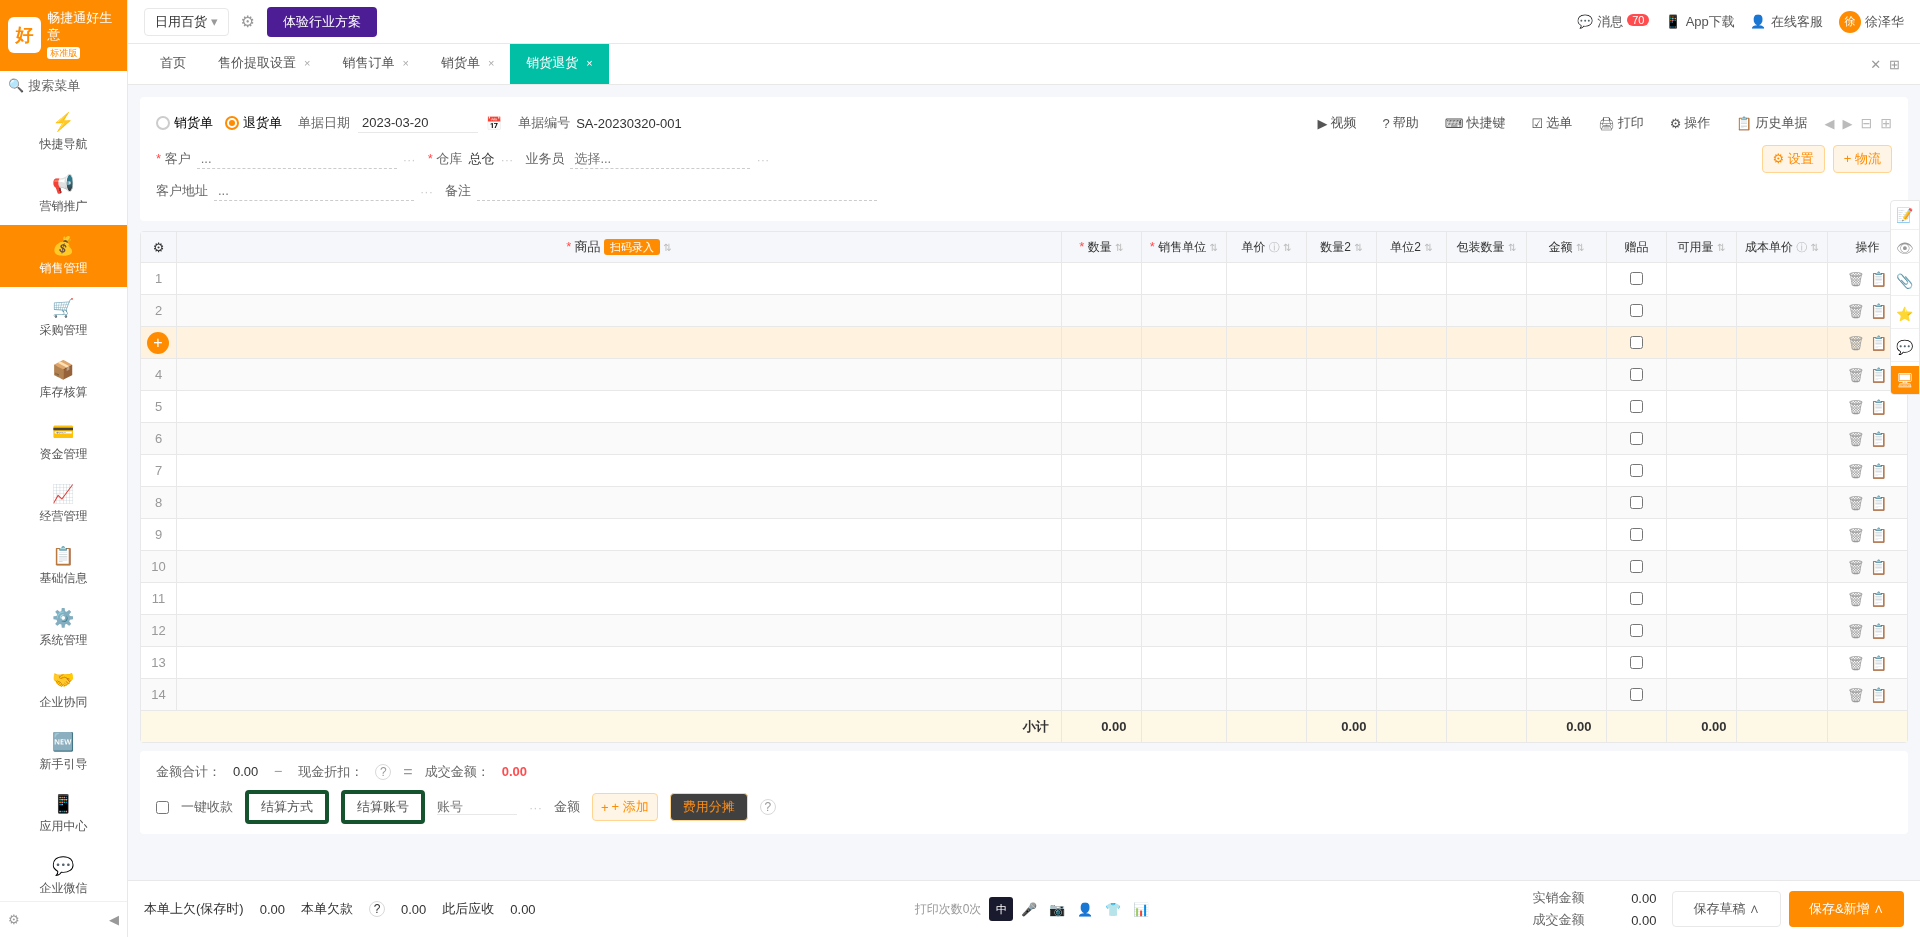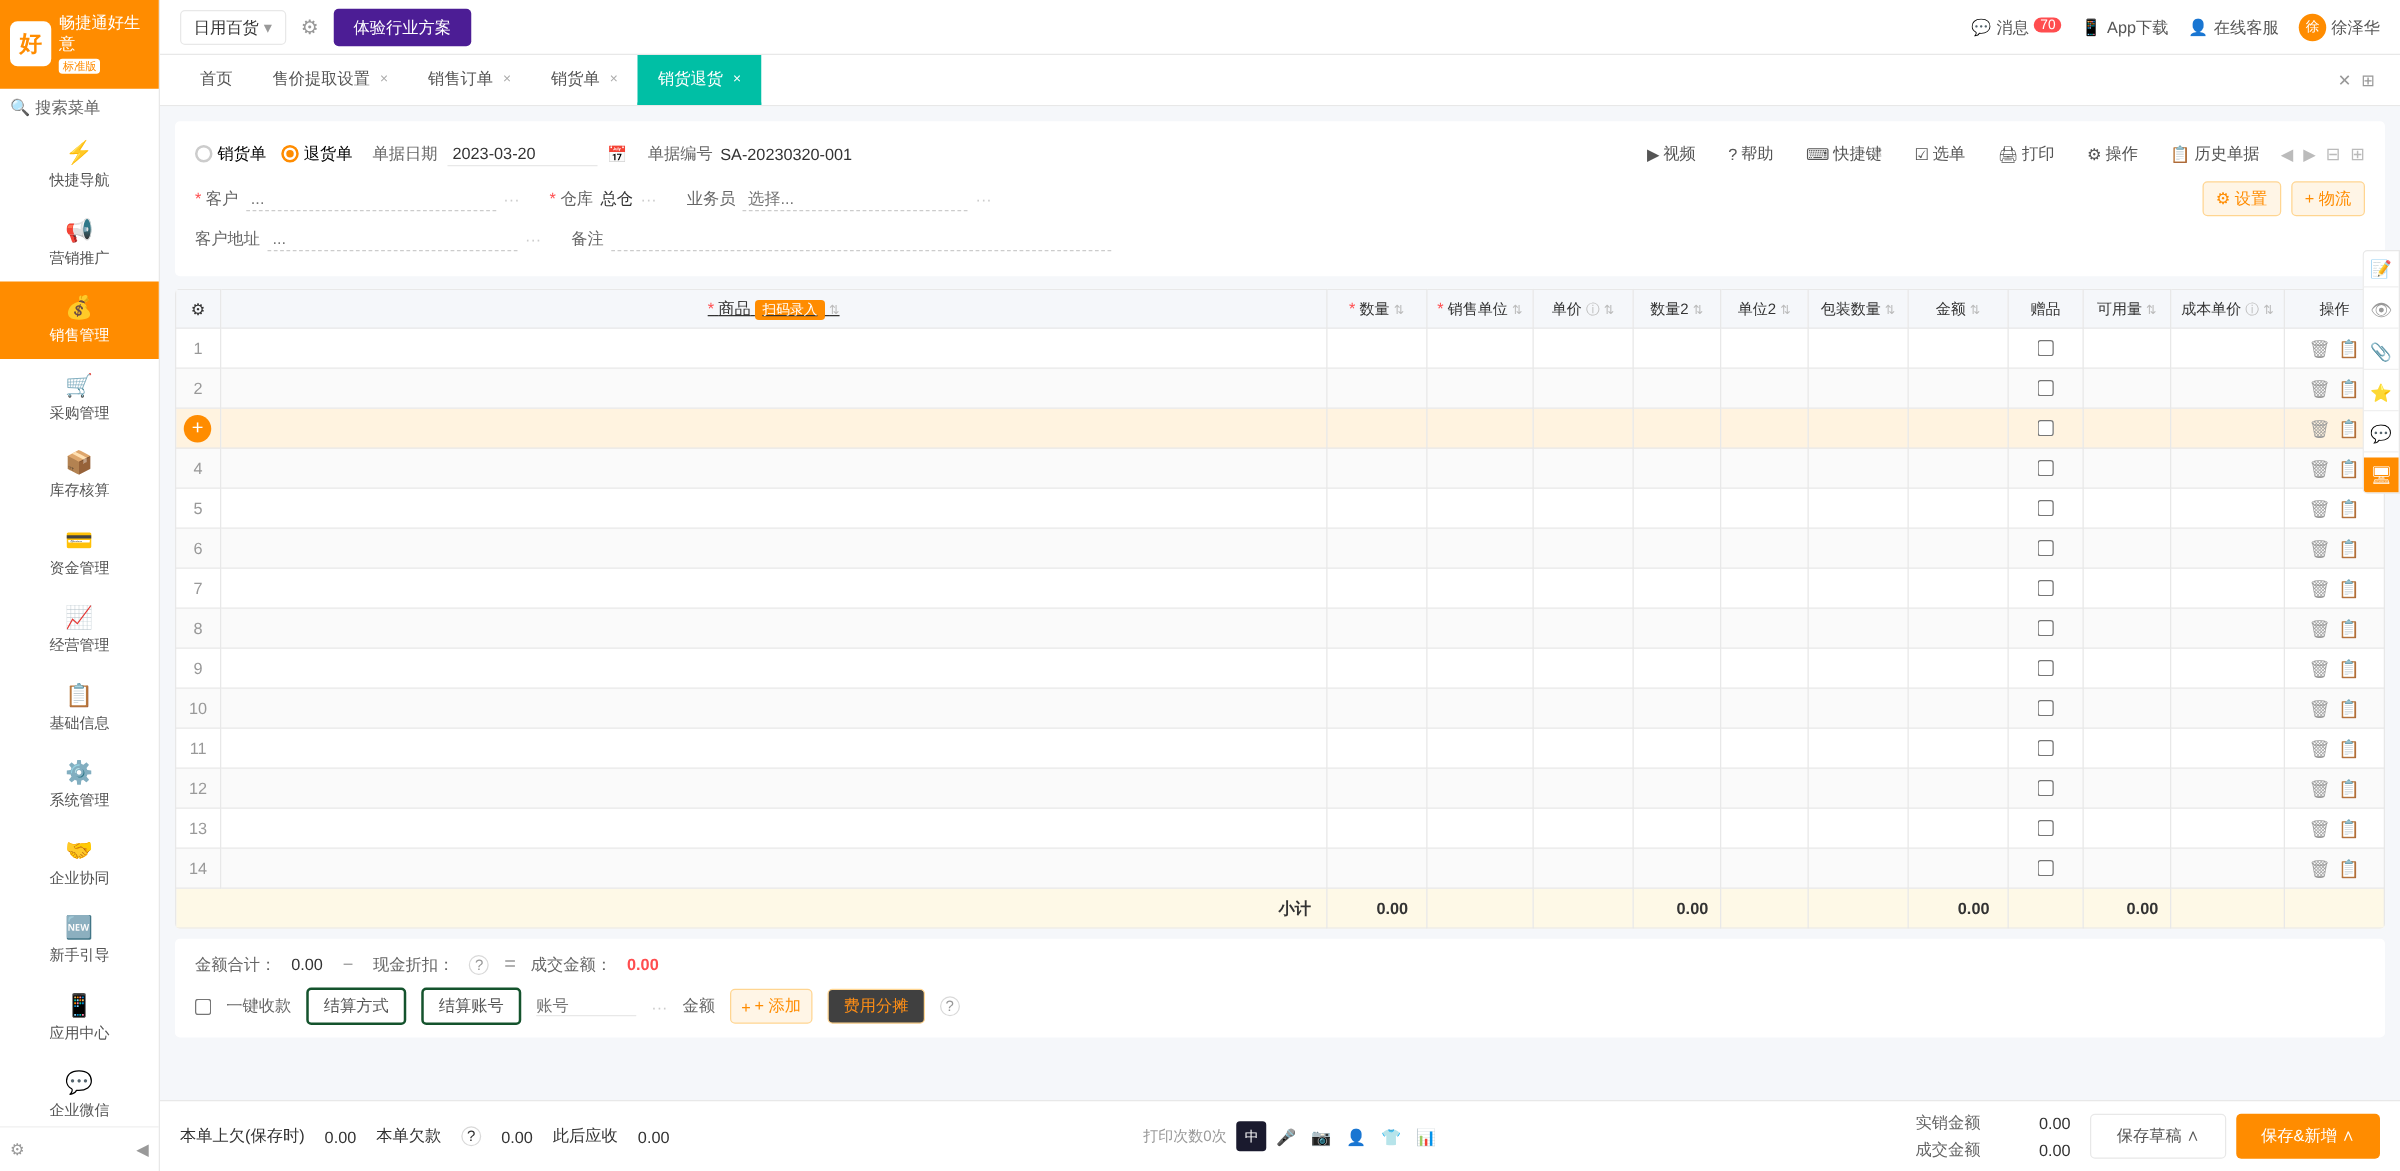--- a/index.html
+++ b/index.html
@@ -44,21 +44,21 @@
     .tab.active .close-x { color: #fff; }
     .tabs-close { margin-left: auto; color: #999; cursor: pointer; padding: 4px; }
     .tabs-expand { color: #999; cursor: pointer; padding: 4px; }
 
     
     .content { flex: 1; overflow-y: auto; background: #f5f7fa; padding: 12px; }
 
     
     .form-header { background: #fff; border-radius: 4px; padding: 12px 16px; margin-bottom: 10px; }
     .form-header-row1 { display: flex; align-items: center; gap: 16px; margin-bottom: 8px; }
-    .form-header-row2 { display: flex; align-items: center; gap: 24px; margin-bottom: 8px; }
+    .form-header-row2 { display: flex; align-items: center; gap: 12px; margin-bottom: 8px; }
 
     .radio-group { display: flex; align-items: center; gap: 12px; }
     .radio-item { display: flex; align-items: center; gap: 4px; cursor: pointer; }
     .radio-circle { width: 14px; height: 14px; border-radius: 50%; border: 2px solid #ccc; display: flex; align-items: center; justify-content: center; }
     .radio-circle.checked { border-color: #ff8c00; }
     .radio-circle.checked::after { content: ''; width: 6px; height: 6px; background: #ff8c00; border-radius: 50%; }
 
     .form-field { display: flex; align-items: center; gap: 6px; }
     .form-field label { color: #666; white-space: nowrap; }
     .form-field input, .form-field .input-like { border: none; border-bottom: 1px solid #e8e8e8; padding: 2px 4px; min-width: 120px; color: #333; background: transparent; outline: none; }
@@ -74,21 +74,21 @@
 
     
     .table-wrap { background: #fff; border-radius: 4px; overflow: hidden; }
     .data-table { width: 100%; border-collapse: collapse; }
     .data-table th { background: #f5f7fa; border: 1px solid #e8e8e8; padding: 6px 8px; text-align: center; color: #333; font-weight: normal; white-space: nowrap; font-size: 12px; }
     .data-table td { border: 1px solid #e8e8e8; padding: 4px 6px; text-align: center; height: 32px; background: #fff; }
     .data-table tr:nth-child(even) td { background: #fafafa; }
     .data-table tr.highlighted td { background: #fff3e0; }
     .data-table .row-num { color: #999; width: 30px; }
     .col-settings { width: 36px; }
-    .col-product { min-width: 160px; text-align: left; text-decoration: underline; }
+    .col-product { min-width: 160px; text-align: left; }
     .col-scan { background: #ff8c00; color: #fff; padding: 2px 6px; border-radius: 3px; font-size: 11px; cursor: pointer; }
     .col-qty { width: 80px; }
     .col-unit { width: 80px; }
     .col-price { width: 80px; }
     .col-qty2 { width: 70px; }
     .col-unit2 { width: 70px; }
     .col-pkgqty { width: 80px; }
     .col-amount { width: 80px; }
     .col-gift { width: 60px; }
     .col-avail { width: 70px; }
@@ -110,21 +110,21 @@
 
     
     .form-footer { background: #fff; border-radius: 4px; padding: 10px 16px; margin-top: 8px; }
     .footer-row1 { display: flex; align-items: center; gap: 12px; margin-bottom: 8px; }
     .footer-row2 { display: flex; align-items: center; gap: 12px; }
     .footer-label { color: #666; white-space: nowrap; }
     .footer-value { color: #333; }
     .footer-minus { color: #999; font-size: 16px; }
     .footer-equals { color: #999; font-size: 16px; }
     .footer-result { color: #ff4d4f; font-weight: bold; }
-    .footer-btn { padding: 4px 12px; border: 2px solid #14532d; border-radius: 4px; cursor: pointer; color: #555; background: #fff; }
+    .footer-btn { padding: 4px 12px; border: 4px solid #14532d; border-radius: 4px; cursor: pointer; color: #555; background: #fff; }
     .footer-btn-yellow { padding: 4px 12px; border: 1px solid #ffd591; border-radius: 4px; cursor: pointer; color: #fa8c16; background: #404040; }
     .add-fee-btn { display: flex; align-items: center; gap: 3px; color: #ff8c00; cursor: pointer; padding: 4px 8px; border: 1px solid #ffd591; border-radius: 4px; background: #fff5e6; }
 
     .bottom-bar { background: #fff; padding: 8px 16px; border-top: 1px solid #e8e8e8; display: flex; align-items: center; justify-content: space-between; }
     .bottom-info { display: flex; align-items: center; gap: 16px; color: #666; }
     .bottom-info span { color: #333; }
     .bottom-btns { display: flex; gap: 8px; }
     .btn-save-draft { padding: 8px 20px; border: 1px solid #e8e8e8; border-radius: 4px; cursor: pointer; background: #fff; color: #555; }
     .btn-save-new { padding: 8px 20px; border: none; border-radius: 4px; cursor: pointer; background: #ff8c00; color: #fff; }
 

